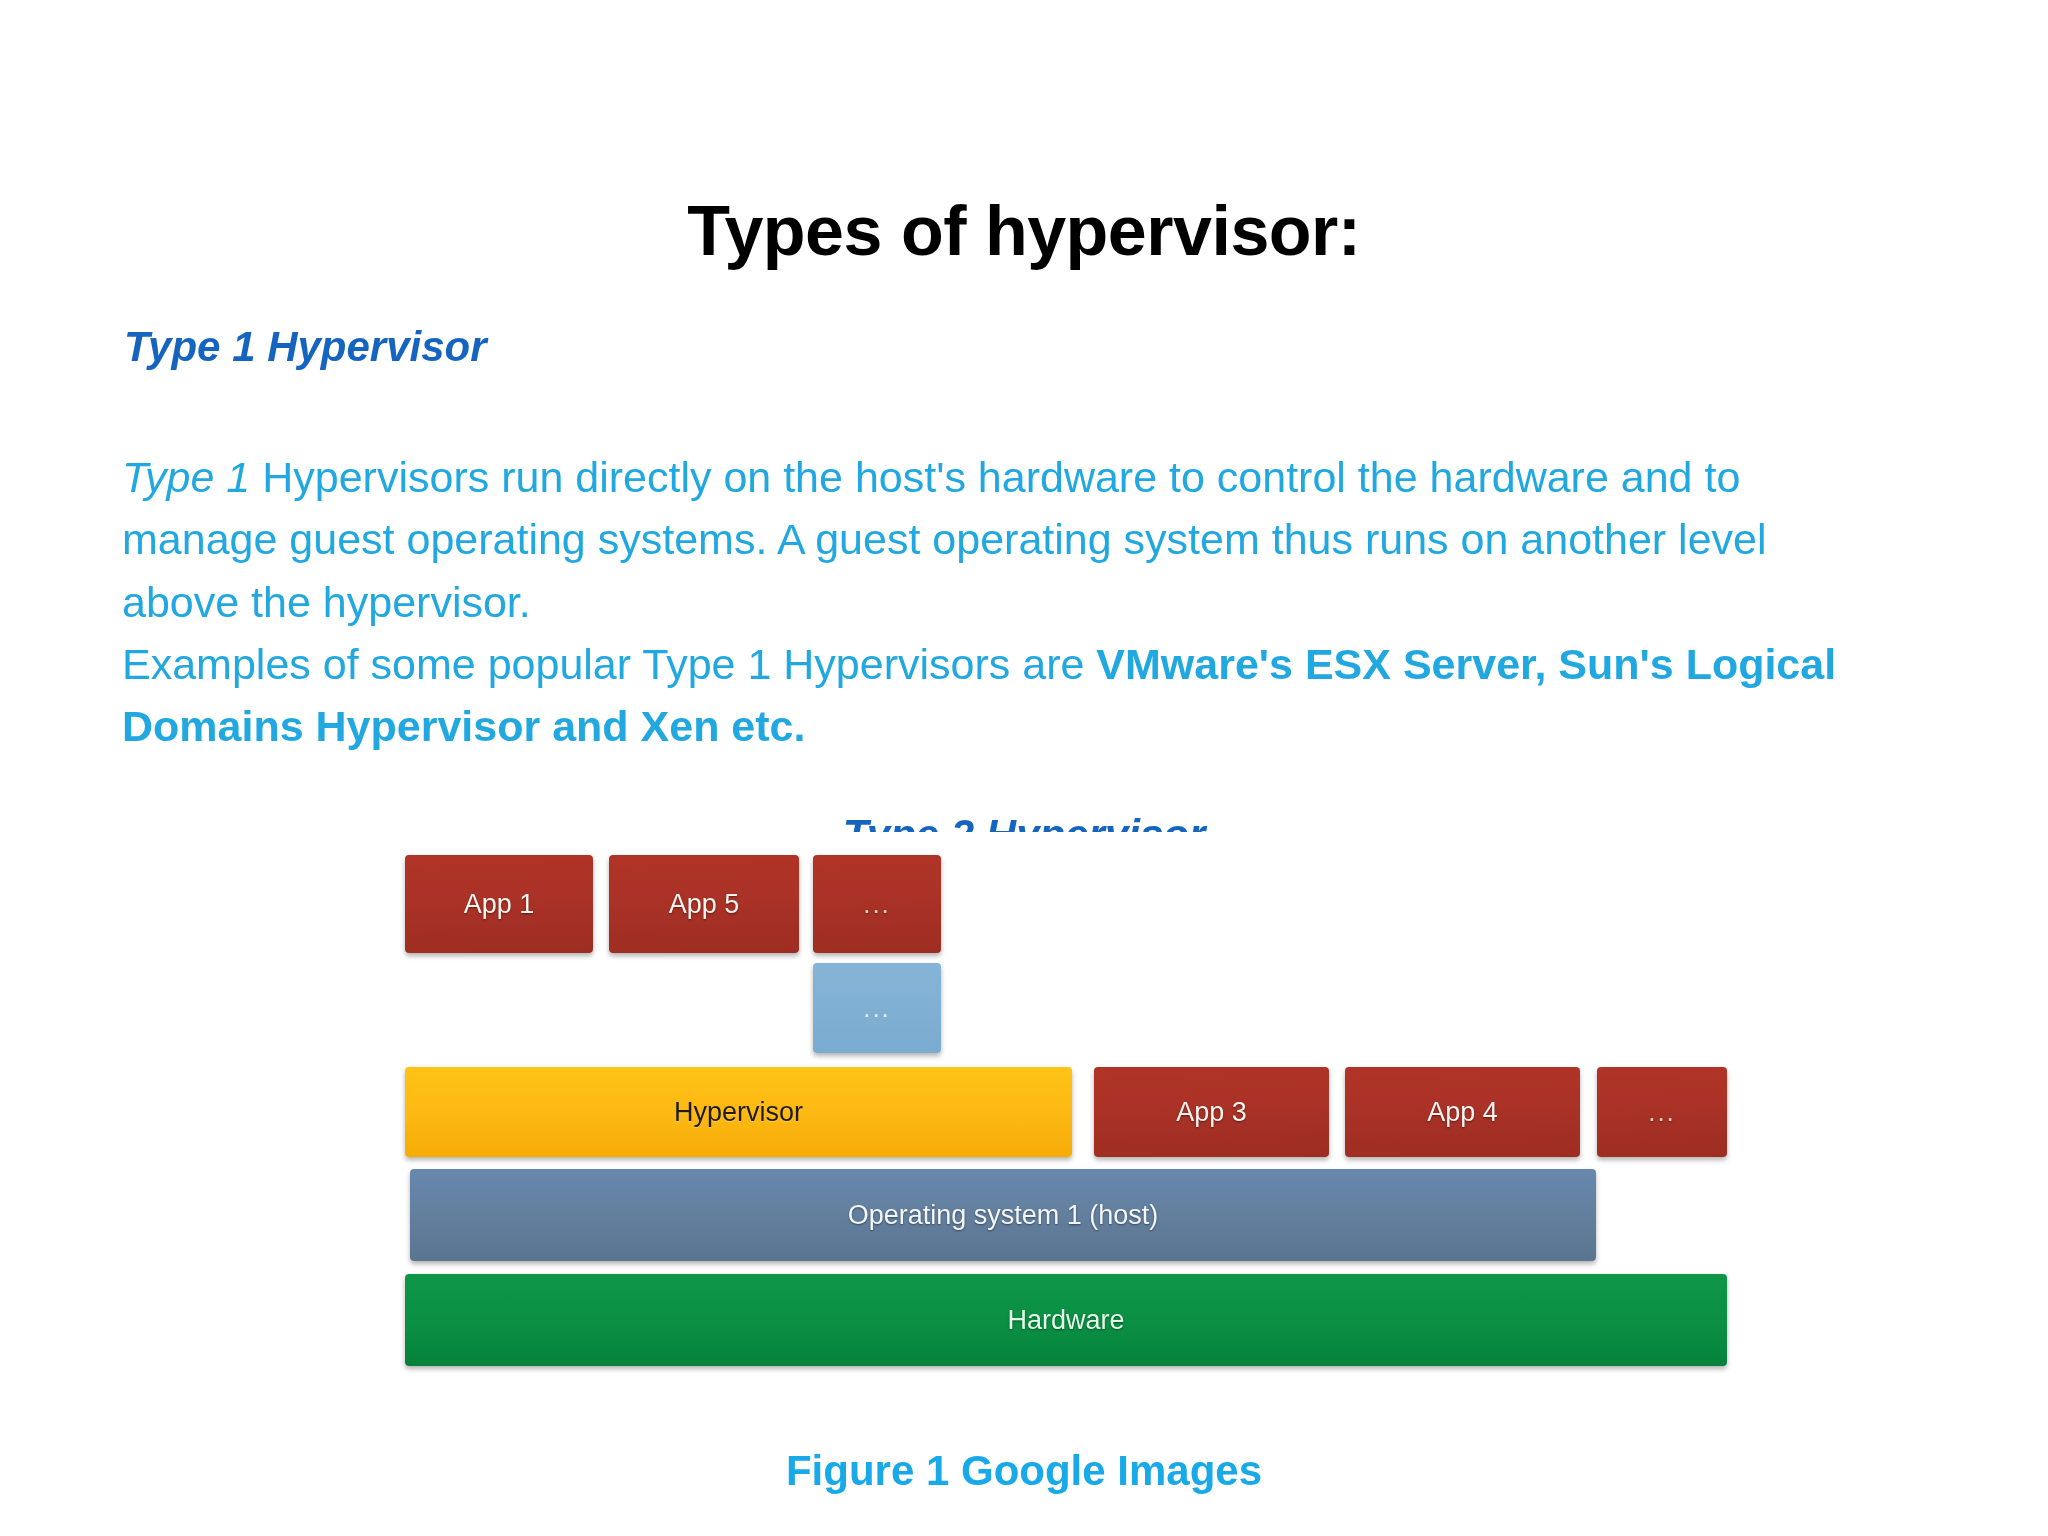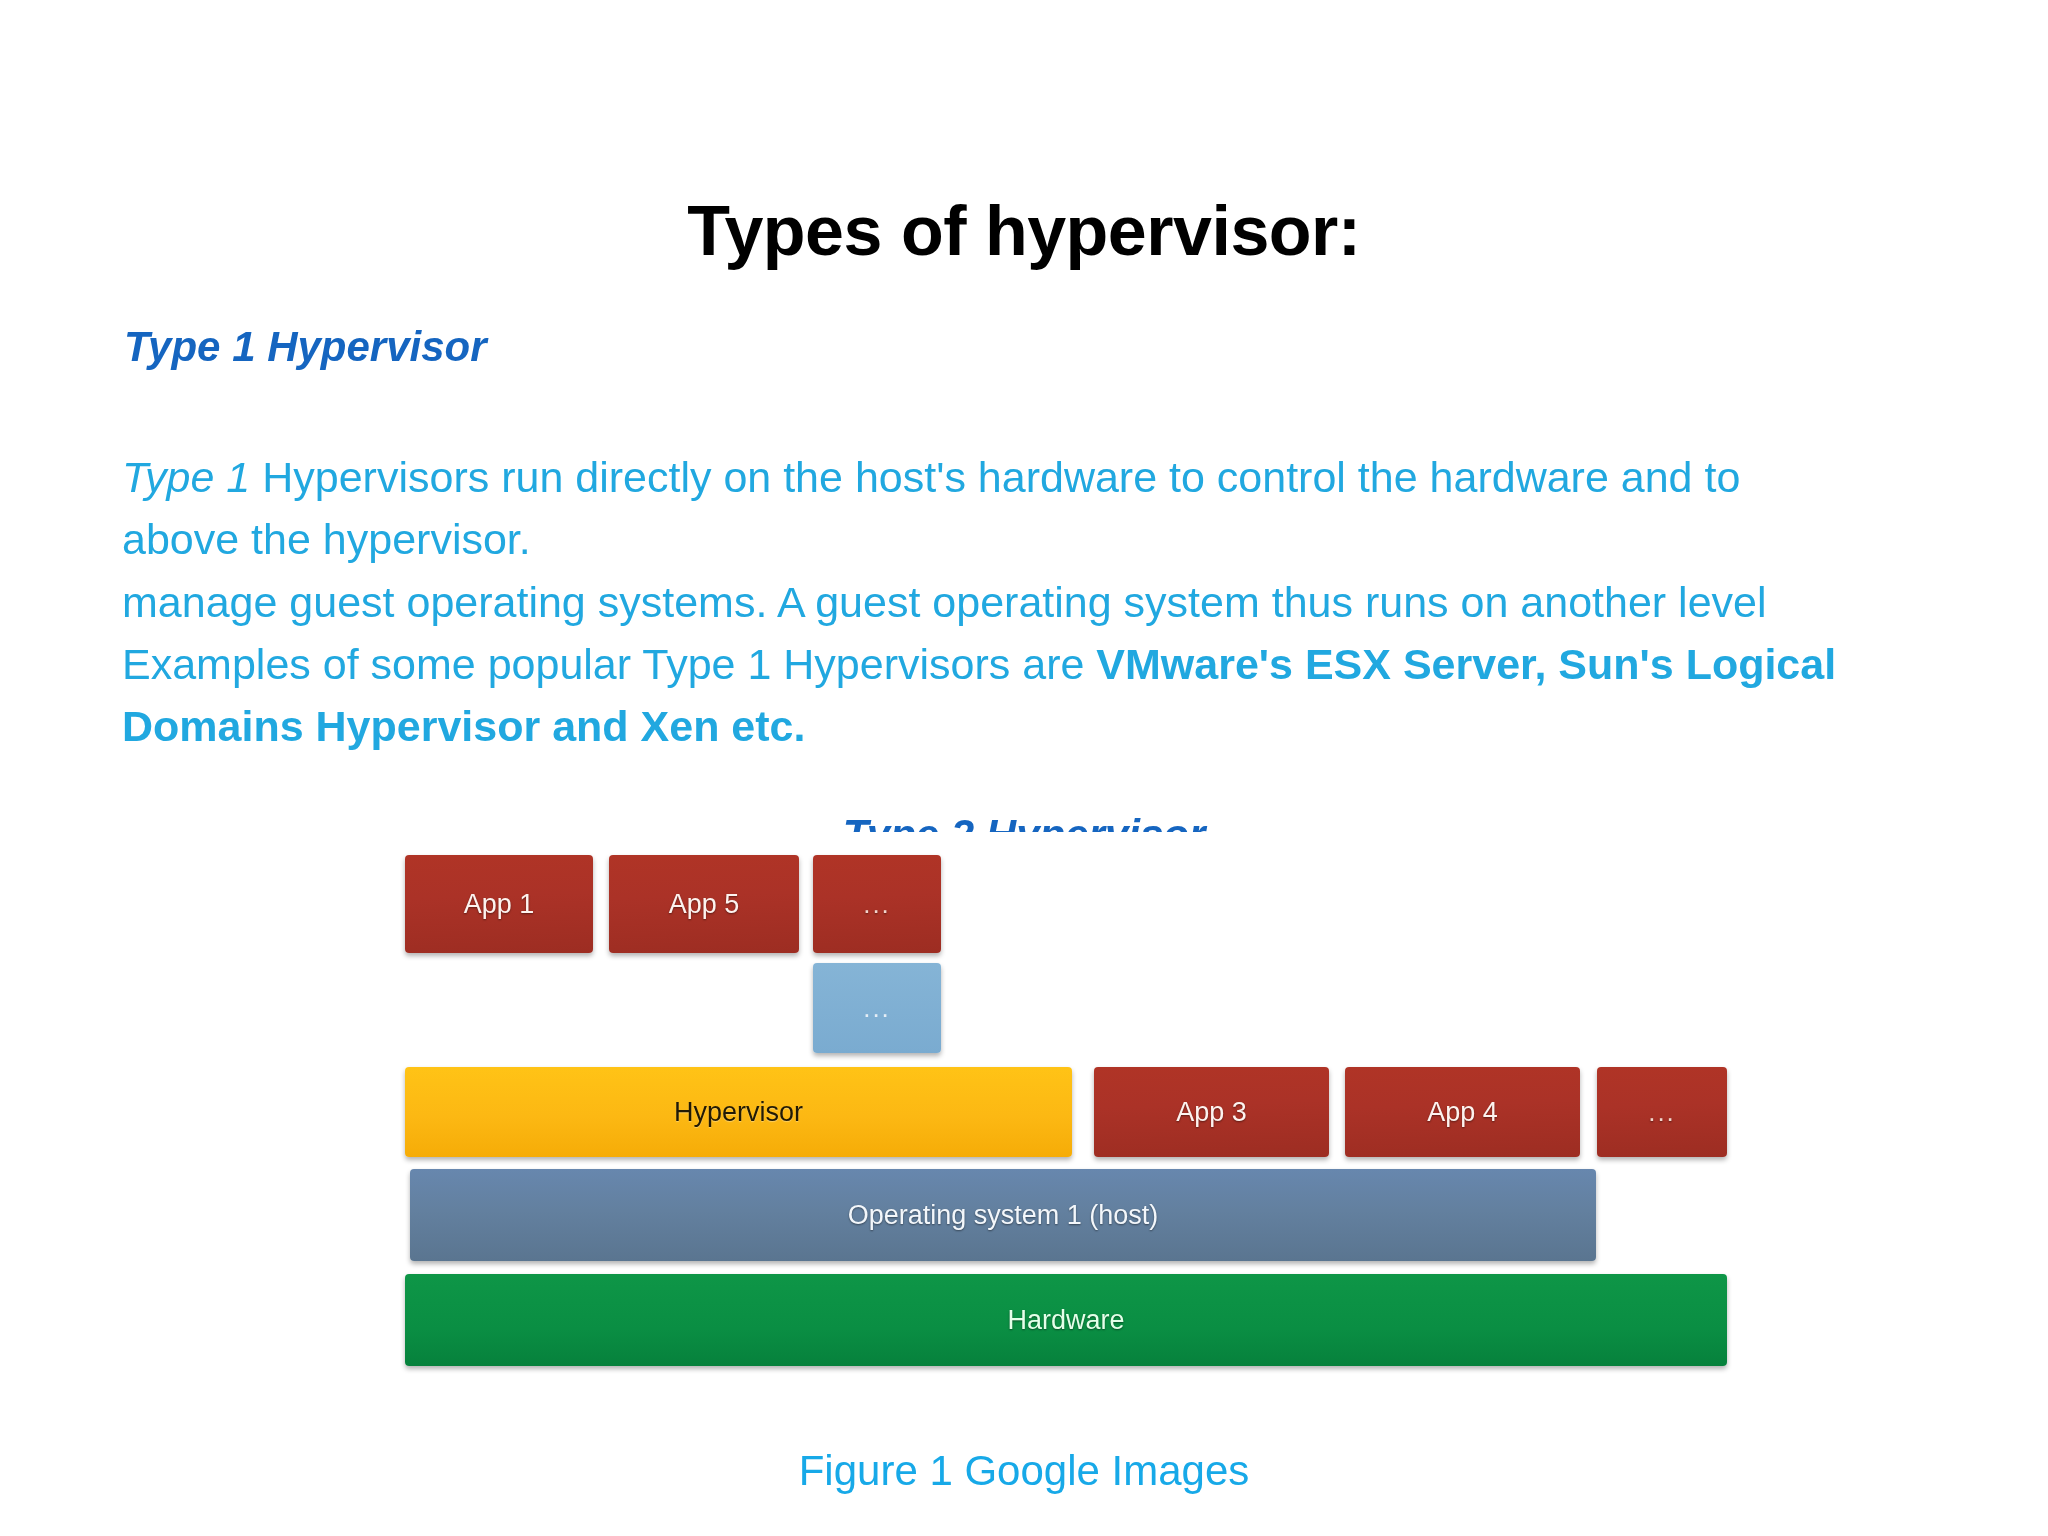--- a/index.html
+++ b/index.html
@@ -140,36 +140,36 @@
   }
 
   
   .figure-caption {
     position: absolute;
     left: 0;
     top: 1447px;
     width: 2048px;
     text-align: center;
     font-size: 42px;
-    font-weight: normal;
+    font-weight: bold;
     color: #17a9e8;
     z-index: 3;
   }
 </style>
 </head>
 <body>
 
 <h1 class="slide-title">Types of hypervisor:</h1>
 
 <div class="subhead">Type 1 Hypervisor</div>
 
 <div class="body-text">
   <span class="body-line"><span class="em">Type 1</span><span> Hypervisors run directly on the host's hardware to control the hardware and to</span></span>
+  <span class="body-line">manage guest operating systems. A guest operating system thus runs on another level</span>
   <span class="body-line">above the hypervisor.</span>
-  <span class="body-line">manage guest operating systems. A guest operating system thus runs on another level</span>
   <span class="body-line"><span>Examples of some popular Type 1 Hypervisors are </span><span class="strong">VMware's ESX Server, Sun's Logical</span></span>
   <span class="body-line strong">Domains Hypervisor and Xen etc.</span>
 </div>
 
 <div class="subhead-type2">Type 2 Hypervisor</div>
 
 <div class="diagram">
 
   <div class="dgbox app" style="left:15px; top:23px; width:188px; height:98px;">App 1</div>
   <div class="dgbox app" style="left:219px; top:23px; width:190px; height:98px;">App 5</div>

